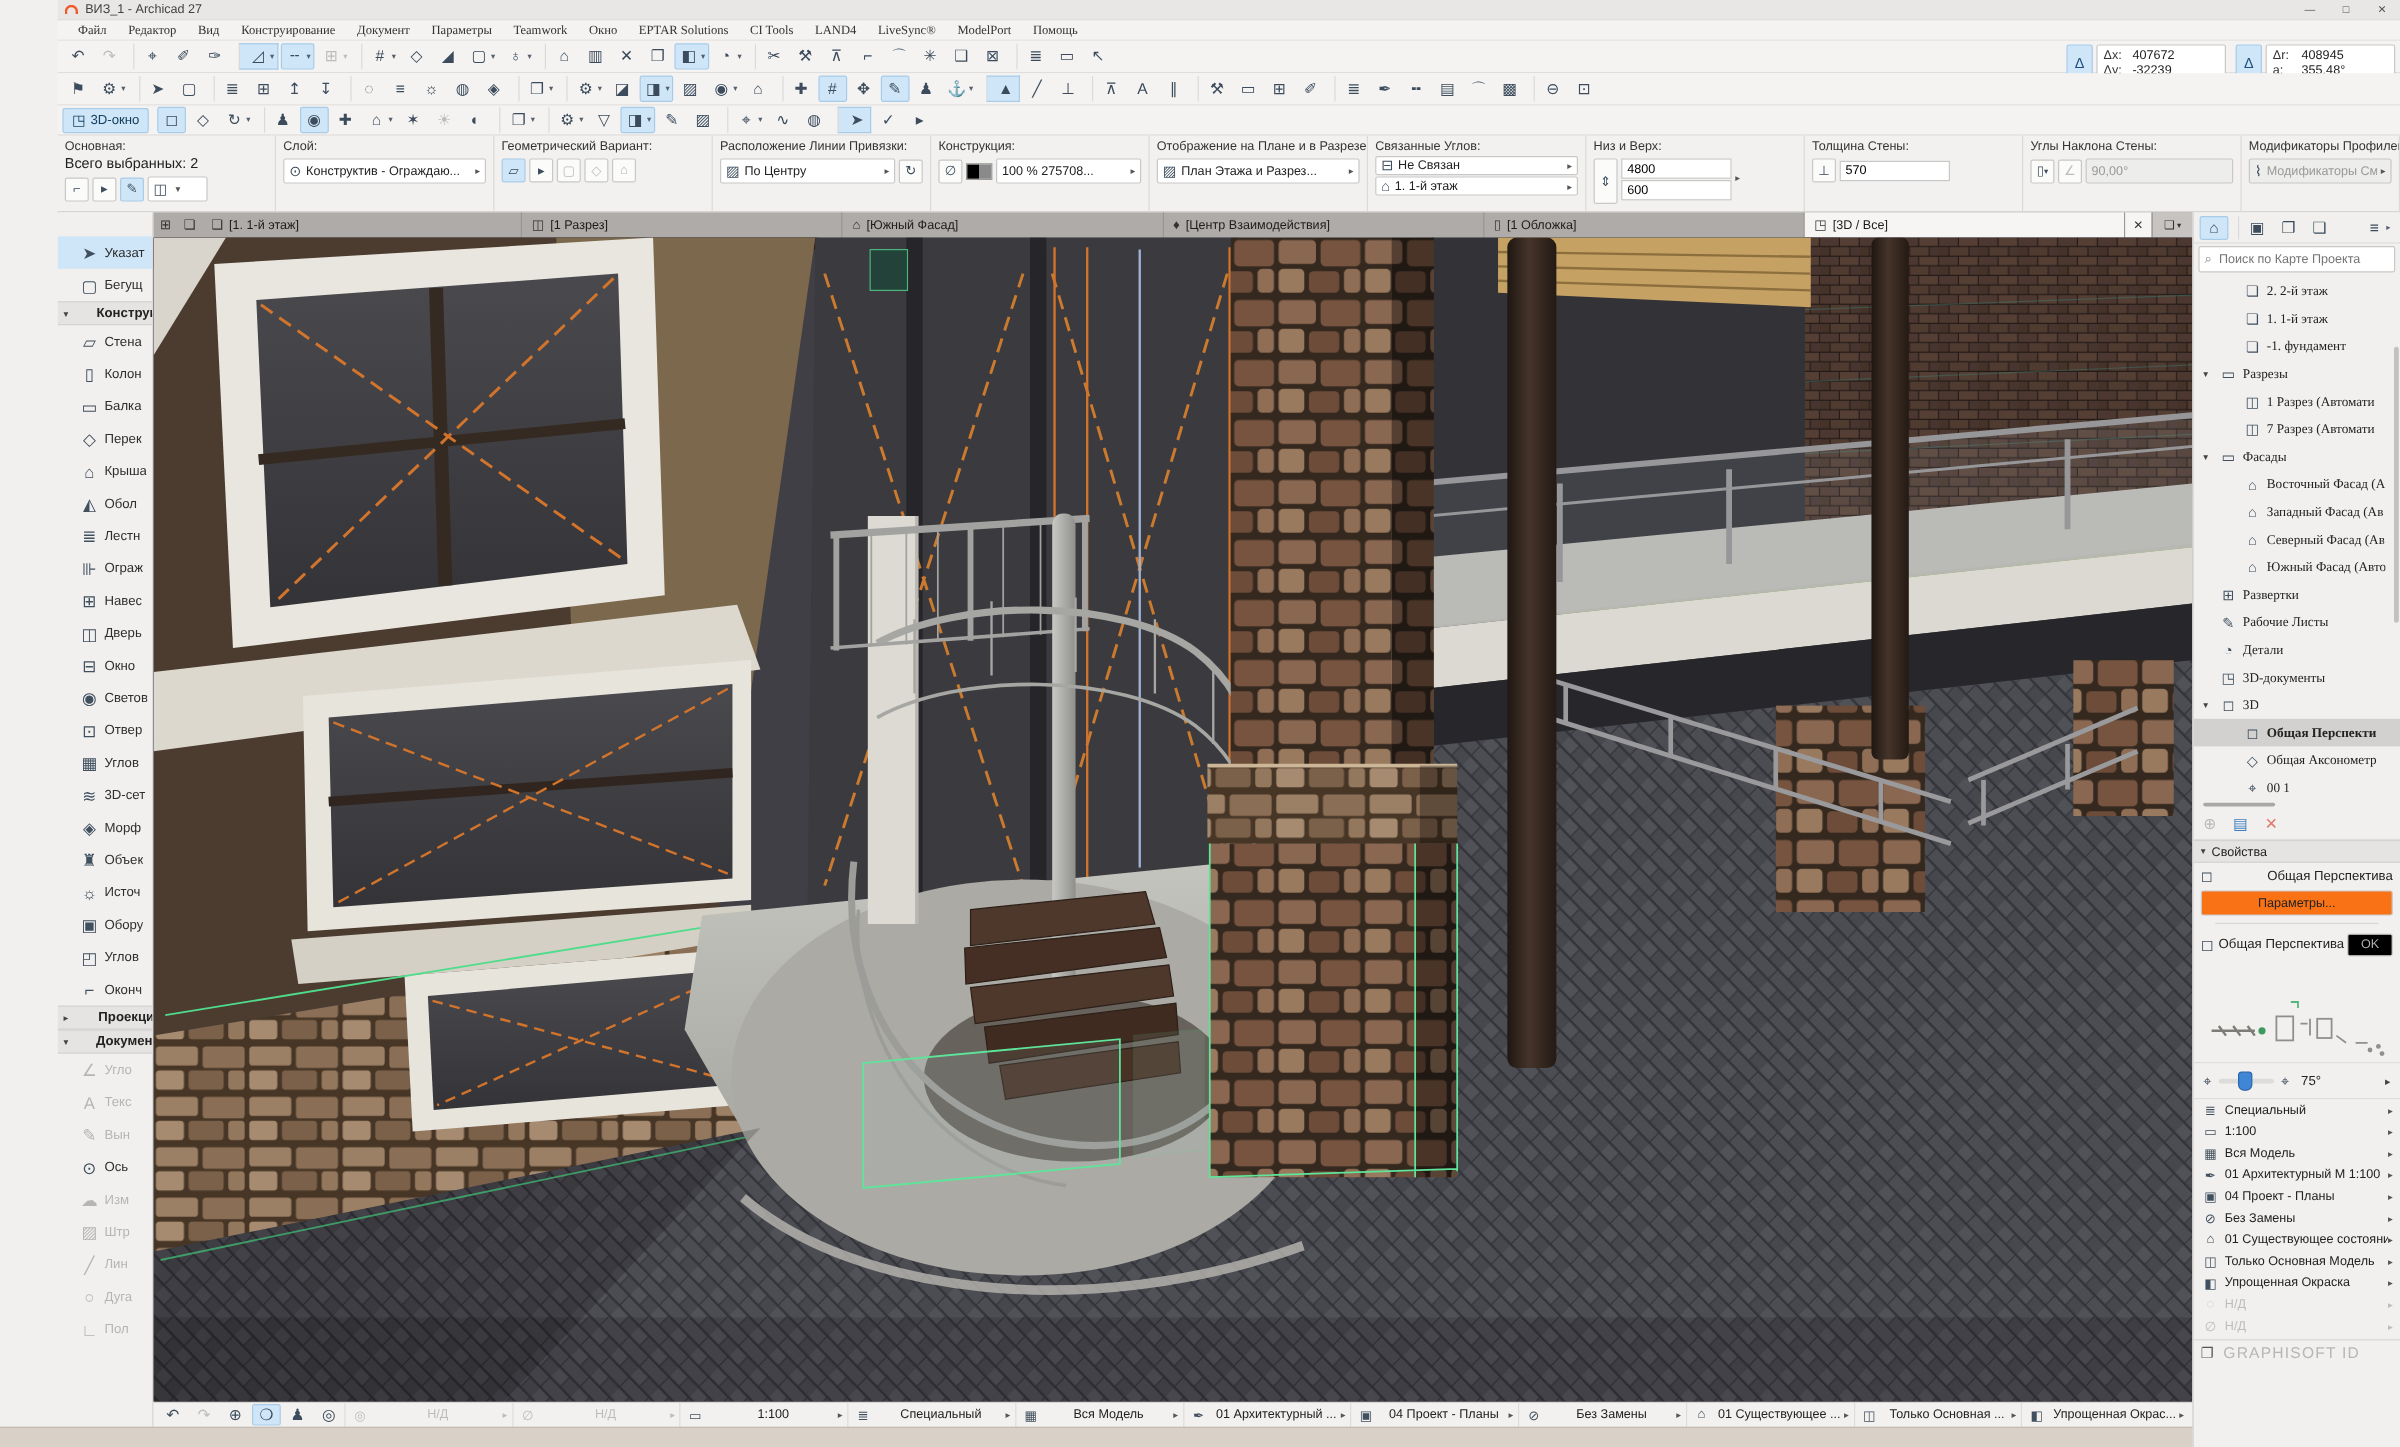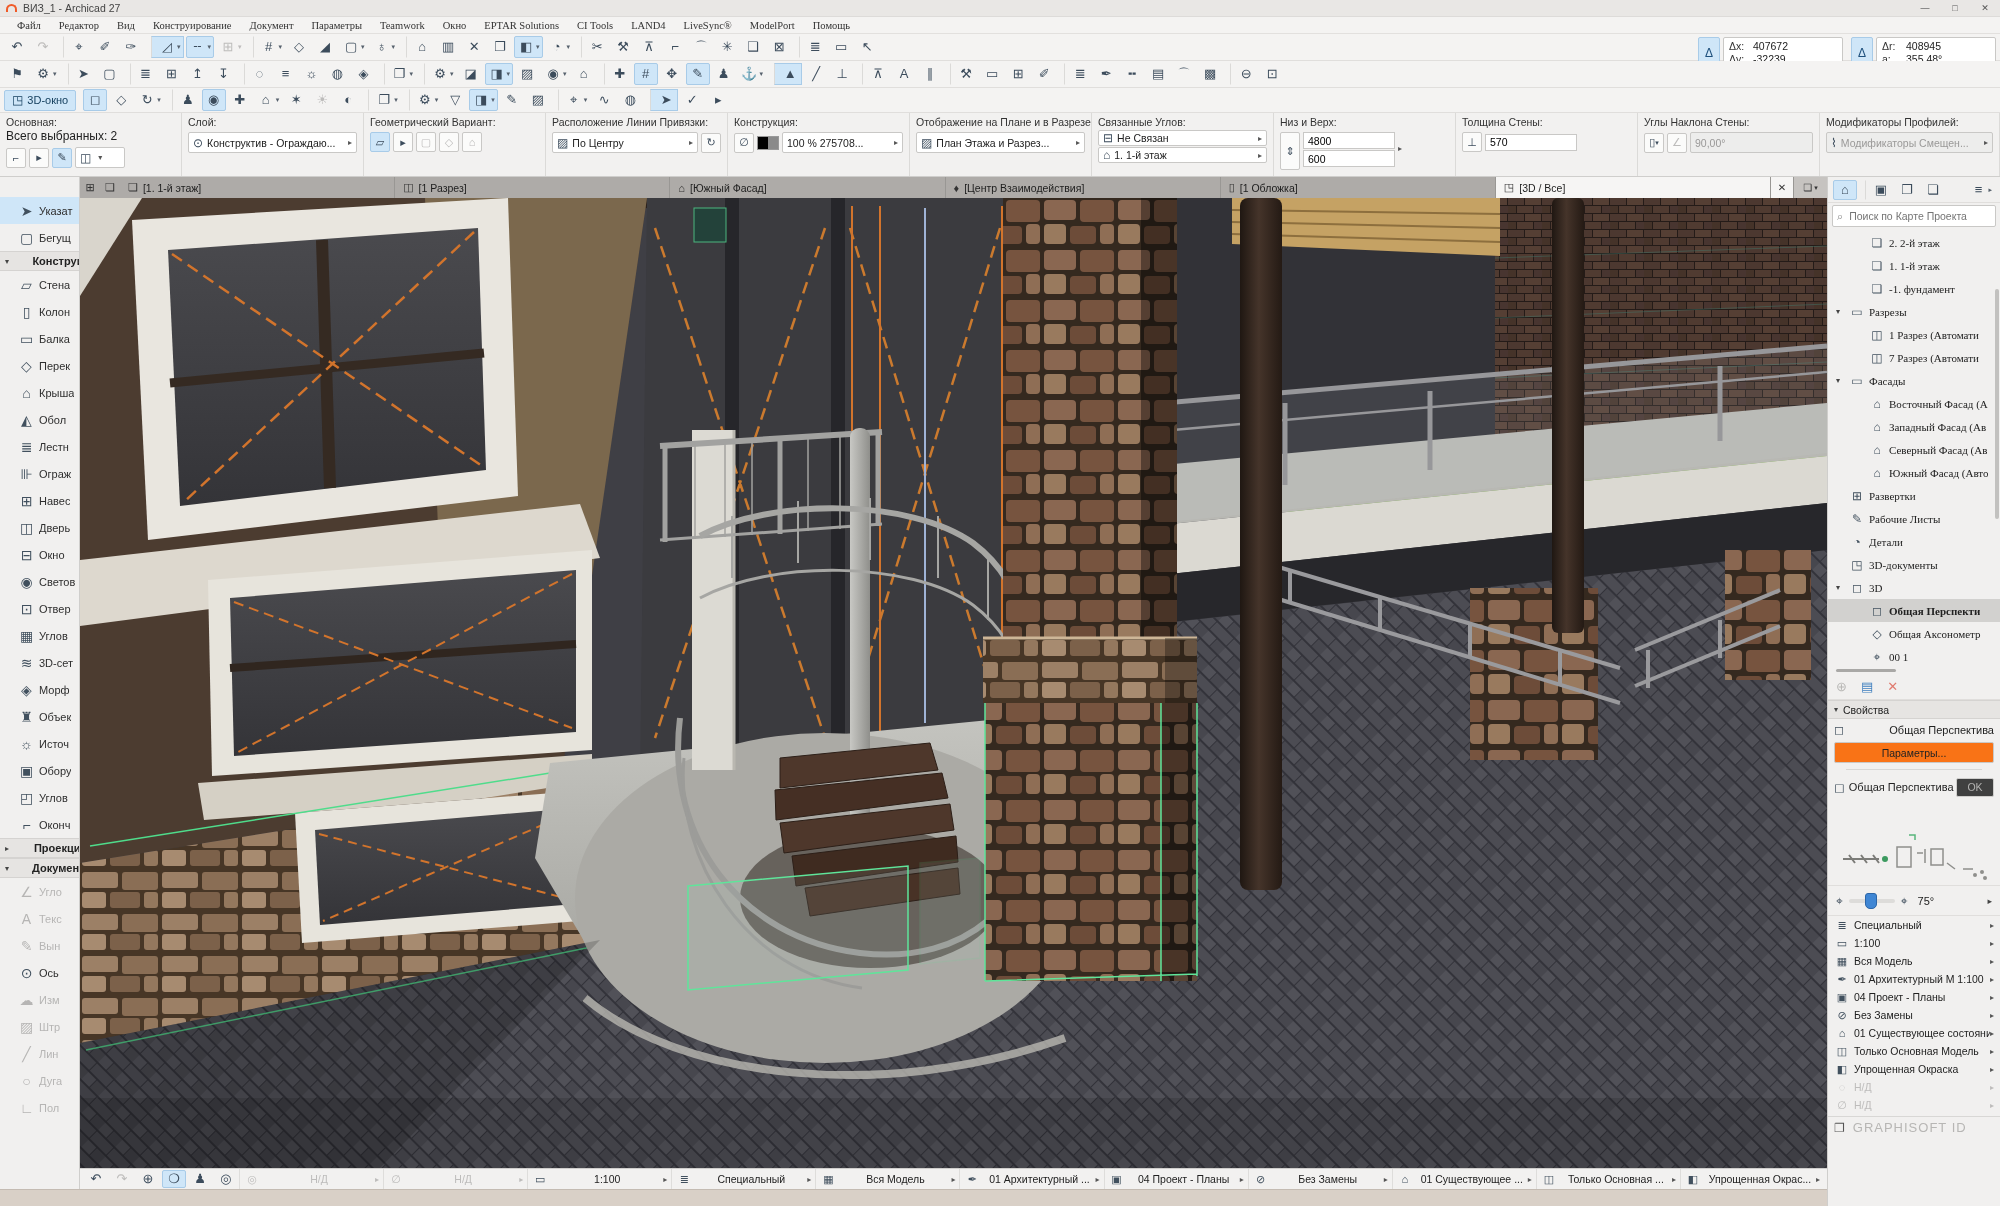--- a/index.html
+++ b/index.html
@@ -1,18 +1,18 @@
 <!DOCTYPE html>
 <html><head>
 <meta charset="utf-8">
 <style>
   html,body{margin:0;padding:0;background:#888;}
   *{box-sizing:border-box;-webkit-user-select:none;user-select:none;}
   .app{position:relative;width:2000px;height:1206px;background:#f1f0ef;
-       font-family:"Liberation Sans",sans-serif;font-size:11px;color:#222;overflow:hidden;}
+       font-family:"Liberation Sans",sans-serif;font-size:11px;color:#222;overflow:hidden;padding-left:48px;}
 
   
   .titlebar{height:17px;background:#e9e7e5;display:flex;align-items:center;padding-left:6px;border-bottom:1px solid #dddbd9;}
   .applogo{width:11px;height:8px;border:2px solid #f05a28;border-bottom:none;border-radius:7px 7px 0 0;margin-right:6px;}
   .titletext{font-size:10.5px;color:#444;}
   .wincontrols{margin-left:auto;display:flex;}
   .winbtn{width:30px;height:17px;display:flex;align-items:center;justify-content:center;font-size:9px;color:#555;}
 
   
   .menubar{height:17px;background:#f4f3f2;display:flex;align-items:center;padding-left:8px;border-bottom:1px solid #e2e0de;}
@@ -26,21 +26,21 @@
   .icbtn{display:flex;align-items:center;height:22px;padding:0 2px;margin:0 1px;border-radius:2px;border:1px solid transparent;}
   .icbtn .g{width:18px;text-align:center;font-size:13px;color:#3c4c5c;line-height:20px;}
   .icbtn .dd{font-size:7px;color:#55606c;margin-left:1px;}
   .icbtn.on{background:#cfe6f8;border-color:#a8cbe8;}
   .icbtn.dis .g,.icbtn.dis .dd{color:#bdbcbb;}
   .icbtn.sep{margin-left:7px;border-left:1px solid #dbdad8;border-radius:0;padding-left:6px;}
   .coords{position:absolute;right:4px;top:3px;display:flex;gap:8px;}
   .coordgrp{display:flex;align-items:stretch;gap:3px;}
   .deltabtn{width:22px;background:#cfe6f8;border:1px solid #a8cbe8;border-radius:2px;
             display:flex;align-items:center;justify-content:center;color:#1d4f7c;font-size:12px;}
-  .cbox{width:120px;background:#fff;border:1px solid #c9c8c6;border-radius:2px;padding:2px 5px;
+  .cbox{width:108px;background:#fff;border:1px solid #c9c8c6;border-radius:2px;padding:2px 5px;
         display:flex;flex-direction:column;justify-content:flex-start;gap:1px;}
   .cline{display:flex;font-size:10.5px;color:#222;}
   .cl{width:24px;color:#333;}
   .tb3btn{display:flex;align-items:center;height:21px;background:#cfe6f8;border:1px solid #a8cbe8;border-radius:2px;
           padding:0 7px;margin-right:6px;font-size:11px;color:#16405f;}
   .tb3btn .g{margin-right:4px;font-size:12px;}
 
   
   .infobox{height:64px;background:#f2f1f0;border-bottom:1px solid #cfcecc;display:flex;justify-content:flex-end;}
   .sect{width:182px;flex:0 0 auto;border-right:1px solid #dbdad8;padding:3px 6px 2px 6px;overflow:hidden;}
@@ -119,21 +119,21 @@
             display:flex;align-items:center;padding:0 6px;font-size:10.5px;color:#222;}
   .nsechead .texp{font-size:8px;margin-right:5px;color:#444;}
   .proprow{height:22px;display:flex;align-items:center;padding:0 6px;font-size:11px;color:#222;}
   .proprow .tic{font-size:12px;color:#41505e;margin-right:4px;}
   .proprow .nm{margin-left:auto;}
   .parambtn{height:21px;margin:1px 6px;background:#f97316;border:1px solid #c9c8c6;border-radius:2px;
             display:flex;align-items:center;justify-content:center;font-size:10.5px;color:#222;}
   .hdiv{height:1px;background:#d8d7d5;margin:5px 18px;}
   .persprow{height:24px;display:flex;align-items:center;padding:0 6px;font-size:11px;}
   .persprow .tic{font-size:13px;color:#41505e;margin-right:4px;}
-  .okbtn{margin-left:auto;width:38px;height:19px;border:1px solid #cfcecc;border-radius:2px;background:#404040;
+  .okbtn{margin-left:auto;width:38px;height:19px;border:1px solid #cfcecc;border-radius:2px;background:#000000;
          color:#b2b1b0;display:flex;align-items:center;justify-content:center;font-size:10.5px;}
   .previewband{height:86px;display:flex;align-items:flex-end;justify-content:center;padding-bottom:4px;}
   .fovrow{height:30px;display:flex;align-items:center;padding:0 8px;gap:6px;border-top:1px solid #e0dedc;}
   .fovrow .cam{font-size:12px;color:#41505e;}
   .slider{position:relative;width:46px;height:4px;background:#dddcda;border-radius:2px;}
   .slider .thumb{position:absolute;left:16px;top:-6px;width:12px;height:16px;background:#3f86d4;
                  border-radius:3px 3px 5px 5px;border:1px solid #2c66a8;}
   .fovval{font-size:11px;color:#222;margin-left:4px;}
   .fovarr{margin-left:auto;font-size:9px;color:#444;}
   .quick{border-top:1px solid #e0dedc;}

